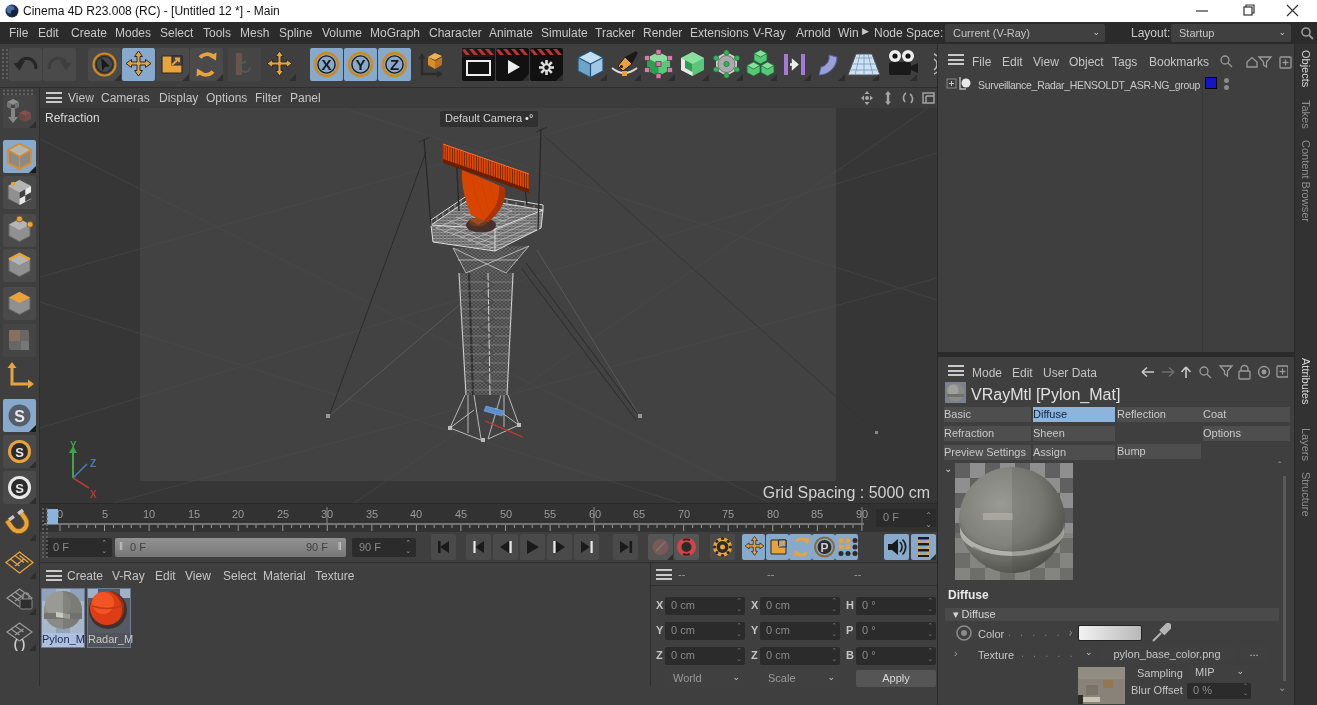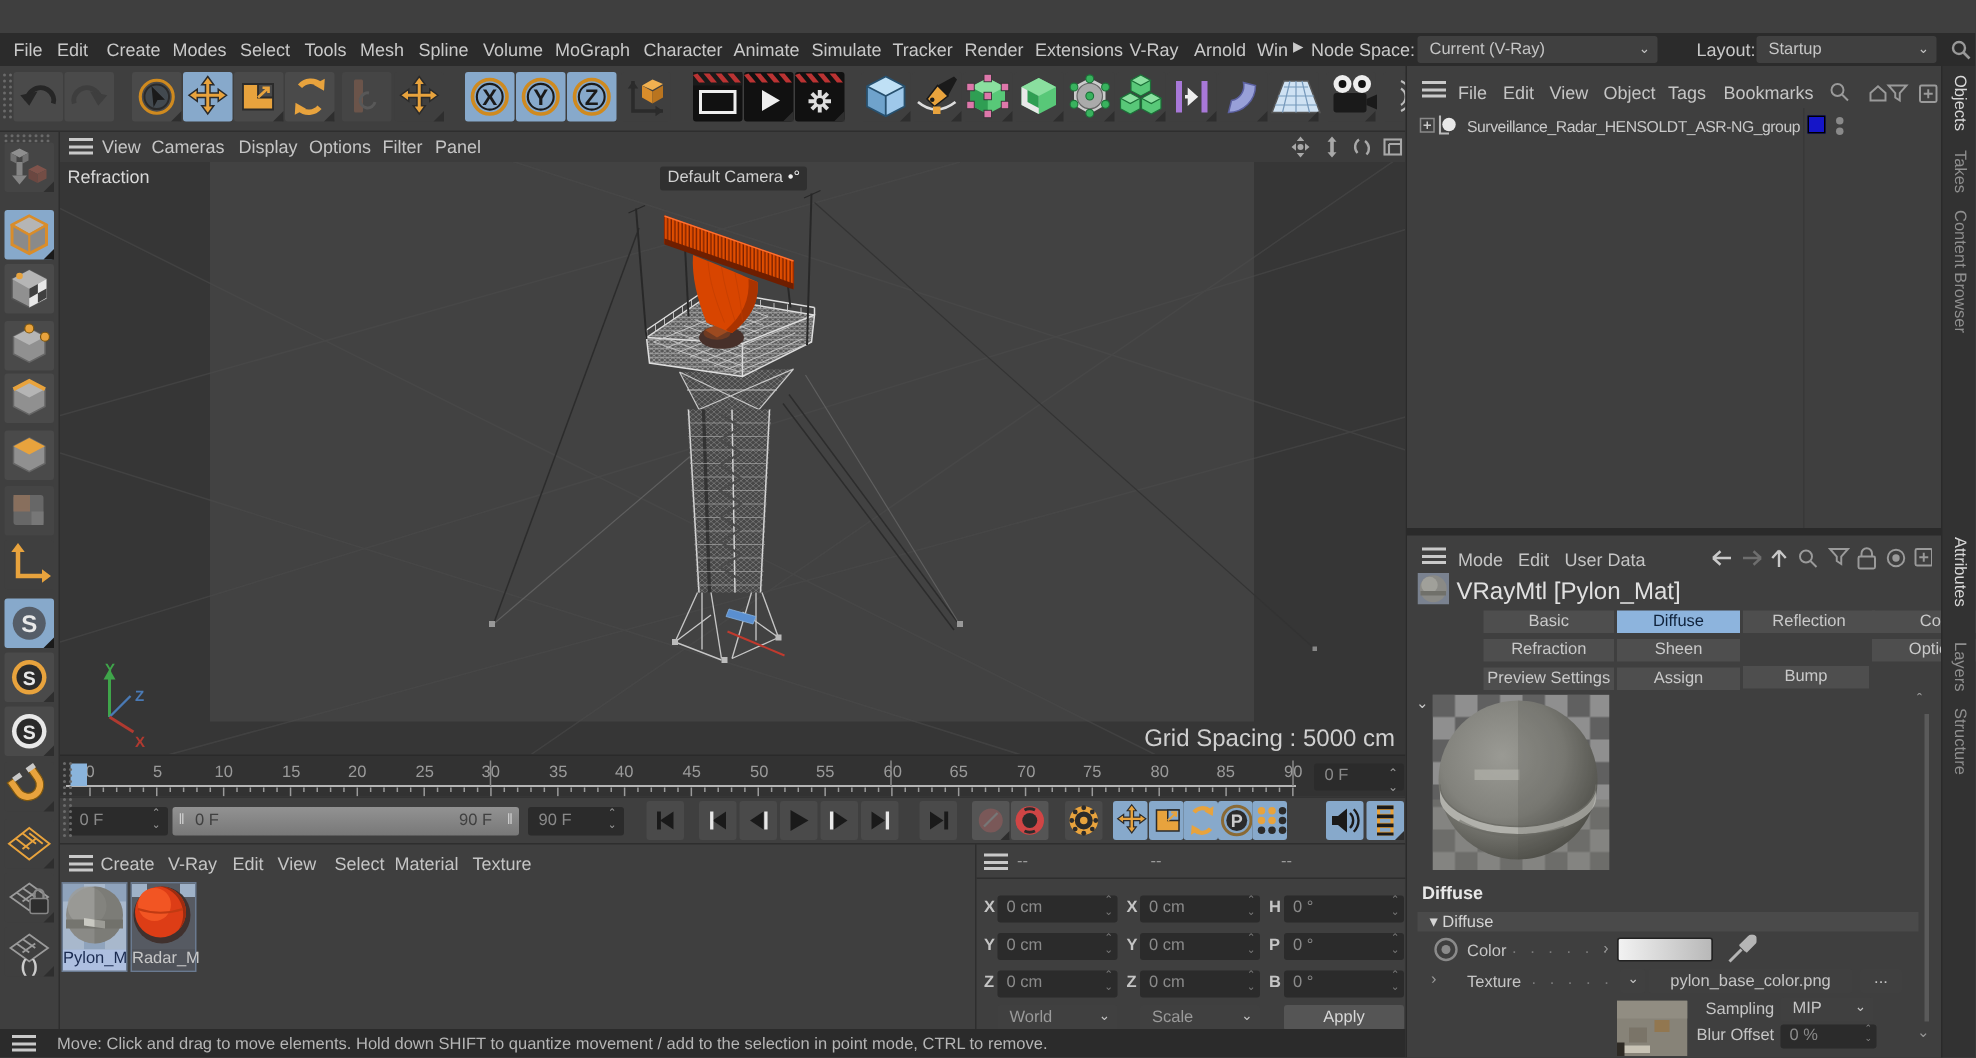--- a/index.html
+++ b/index.html
@@ -39,30 +39,44 @@
 #coords { left:650px; top:562px; width:287px; height:124px; background:#3f3f3f; border-top:1px solid #2e2e2e; border-left:1px solid #2e2e2e; }
 .cfield { position:absolute; height:18px; background:#2b2b2b; border-radius:2px; color:#8a8a8a; font-size:11px; }
 .clabel { position:absolute; color:#c5c5c5; font-size:11px; font-weight:bold; }
 
 #statusbar { left:0; top:686px; width:937px; height:19px; background:#2b2b2b; color:#b5b5b5; font-size:11px; }
 
 #rightpanel { left:937px; top:44px; width:380px; height:661px; background:#3f3f3f; border-left:1px solid #2a2a2a; }
 #tabstrip { left:1294px; top:44px; width:23px; height:661px; background:#323232; border-left:1px solid #2a2a2a; }
 .vtext { position:absolute; writing-mode:vertical-rl; font-size:11px; color:#8f8f8f; left:5px; }
 .vtext.on { color:#d8d8d8; }
-.atab { position:absolute; height:15px; background:#4e4e4e; color:#c9c9c9; font-size:11px; text-align:center; line-height:15px;margin-left:45px; }
+.atab { position:absolute; height:15px; background:#4e4e4e; color:#c9c9c9; font-size:11px; text-align:left; line-height:15px; }
 .atab.sel { background:#8db4dd; color:#10233c; }
 .menutxt { position:absolute; color:#c5c5c5; font-size:12px; }
 .ham { position:absolute; width:16px; height:12px; }
 .ham div { height:2px; background:#c9c9c9; margin-bottom:2.5px; }
 </style>
 </head>
 <body>
 <div id="app">
 
+  <div id="titlebar" class="abs">
+    <svg class="abs" style="left:5px;top:4px" width="14" height="14" viewBox="0 0 14 14">
+      <circle cx="7" cy="7" r="6.5" fill="#1d2b4e"></circle>
+      <circle cx="5.5" cy="5.5" r="4" fill="#4a6fae"></circle>
+      <circle cx="9" cy="9" r="3.2" fill="#16203a"></circle>
+    </svg>
+    <div class="title">Cinema 4D R23.008 (RC) - [Untitled 12 *] - Main</div>
+    <svg class="abs" style="left:1190px;top:0" width="127" height="22" viewBox="0 0 127 22">
+      <line x1="6" y1="11" x2="18" y2="11" stroke="#333" stroke-width="1.2"></line>
+      <rect x="54" y="7" width="8" height="8" fill="none" stroke="#333" stroke-width="1.2"></rect>
+      <path d="M56 7 v-2 h8 v8 h-2" fill="none" stroke="#333" stroke-width="1.2"></path>
+      <path d="M97 5 l11 11 M108 5 l-11 11" stroke="#333" stroke-width="1.2"></path>
+    </svg>
+  </div>
 
   <div id="menubar" class="abs">
     <span class="mitem" style="left:9px">File</span>
     <span class="mitem" style="left:38px">Edit</span>
     <span class="mitem" style="left:71px">Create</span>
     <span class="mitem" style="left:115px">Modes</span>
     <span class="mitem" style="left:160px">Select</span>
     <span class="mitem" style="left:203px">Tools</span>
     <span class="mitem" style="left:240px">Mesh</span>
     <span class="mitem" style="left:279px">Spline</span>
@@ -1016,28 +1030,20 @@
         <span style="position:absolute;left:8px;top:2px;color:#9a9a9a">World</span>
         <span class="chev" style="font-size:9px;top:2px">⌄</span>
       </div>
     <div class="dd" style="left:109px;top:107px;width:80px;height:17px">
         <span style="position:absolute;left:8px;top:2px;color:#9a9a9a">Scale</span>
         <span class="chev" style="font-size:9px;top:2px">⌄</span>
       </div>
     <div style="position:absolute;left:205px;top:107px;width:80px;height:17px;background:#555;border-radius:2px;color:#d8d8d8;font-size:11px;text-align:center;line-height:17px">Apply</div>
   </div>
 
-  <div id="statusbar" class="abs">
-    <div class="ham" style="left:8px;top:4px">
-        <div></div>
-        <div></div>
-        <div></div>
-      </div>
-    <span style="position:absolute;left:38px;top:4px">Move: Click and drag to move elements. Hold down SHIFT to quantize movement / add to the selection in point mode, CTRL to remove.</span>
-  </div>
 
   <div id="rightpanel" class="abs">
 
     <div class="ham" style="left:10px;top:10px">
         <div></div>
         <div></div>
         <div></div>
       </div>
     <span class="menutxt" style="left:34px;top:11px">File</span>
     <span class="menutxt" style="left:64px;top:11px">Edit</span>

